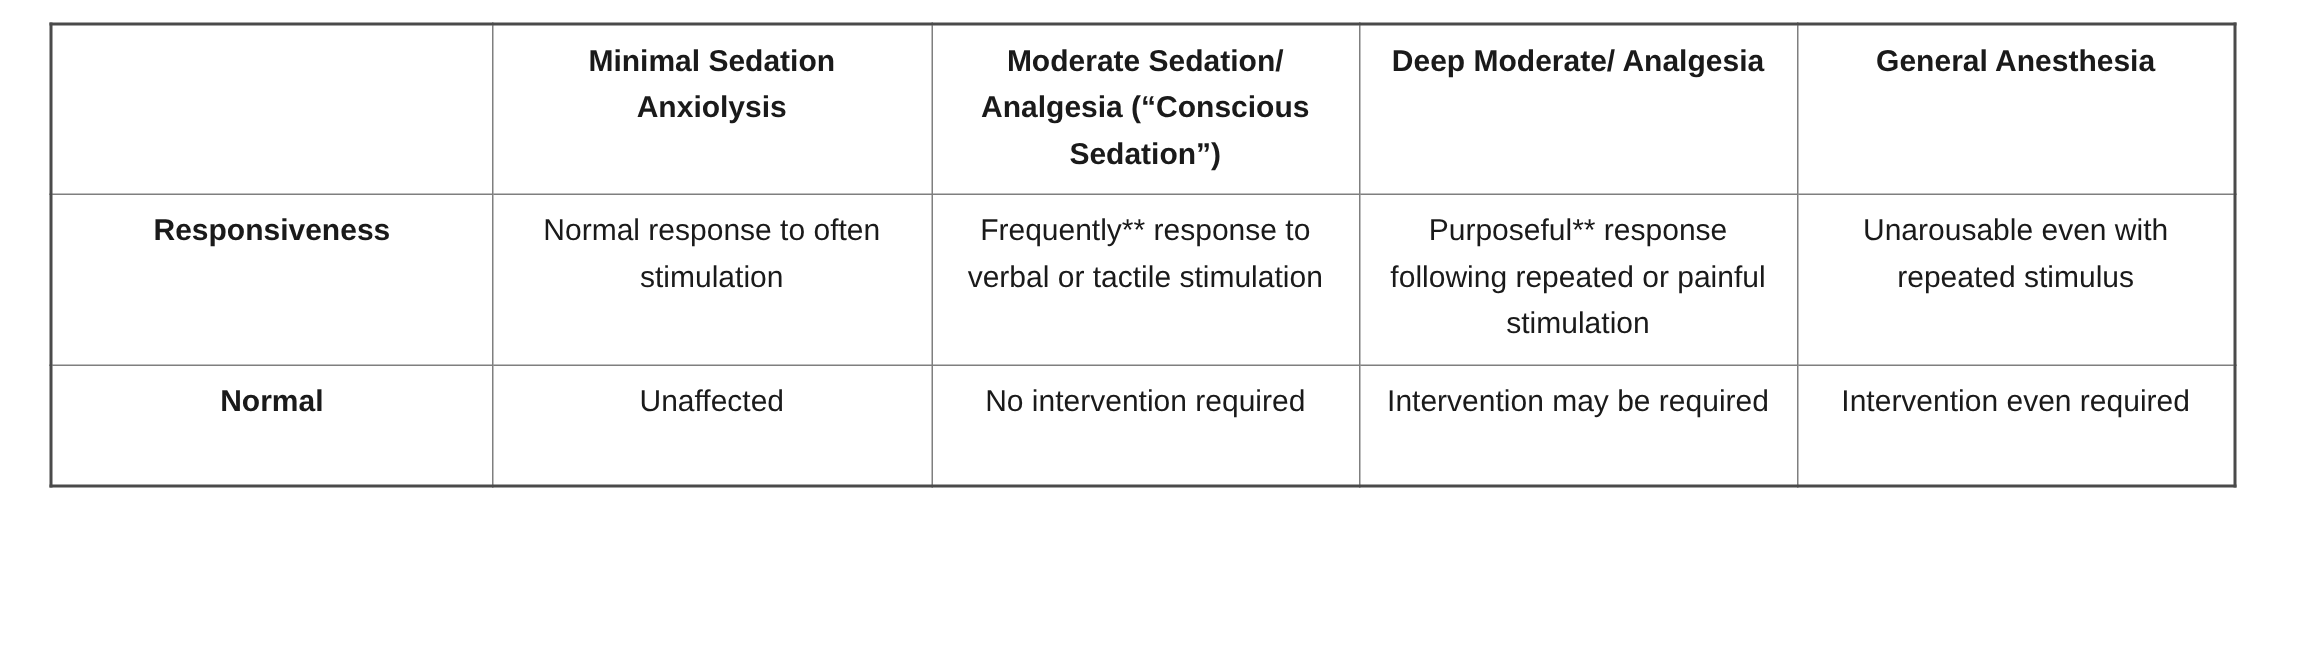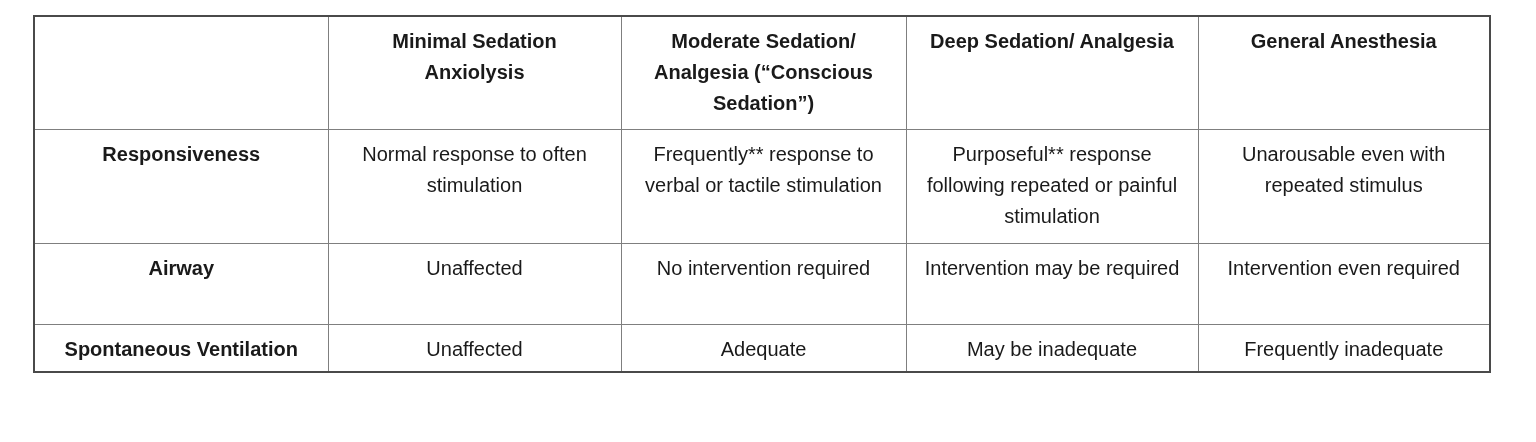--- a/index.html
+++ b/index.html
@@ -60,41 +60,34 @@
       <col style="width:293px">
       <col style="width:285px">
       <col style="width:292px">
       <col style="width:292px">
     </colgroup>
     <thead>
       <tr class="r-header">
         <th></th>
         <th>Minimal Sedation Anxiolysis</th>
         <th>Moderate Sedation/ Analgesia (“Conscious Sedation”)</th>
-        <th>Deep Sedation/ Analgesia</th>
+        <th>Deep Moderate/ Analgesia</th>
         <th>General Anesthesia</th>
       </tr>
     </thead>
     <tbody>
       <tr class="r-resp">
         <th class="rowlabel">Responsiveness</th>
         <td>Normal response to often stimulation</td>
         <td>Frequently** response to verbal or tactile stimulation</td>
         <td>Purposeful** response following repeated or painful stimulation</td>
         <td>Unarousable even with repeated stimulus</td>
       </tr>
       <tr class="r-airway">
-        <th class="rowlabel">Airway</th>
+        <th class="rowlabel">Normal</th>
         <td>Unaffected</td>
         <td>No intervention required</td>
         <td>Intervention may be required</td>
         <td>Intervention even required</td>
-      </tr>
-      <tr class="r-vent">
-        <th class="rowlabel">Spontaneous Ventilation</th>
-        <td>Unaffected</td>
-        <td>Adequate</td>
-        <td>May be inadequate</td>
-        <td>Frequently inadequate</td>
       </tr>
     </tbody>
   </table>
 </div>
 
 </body></html>

